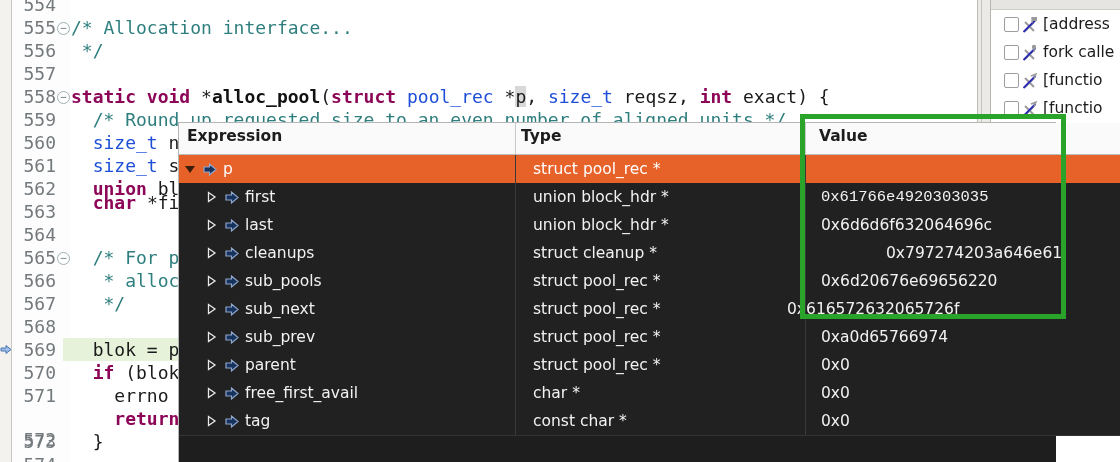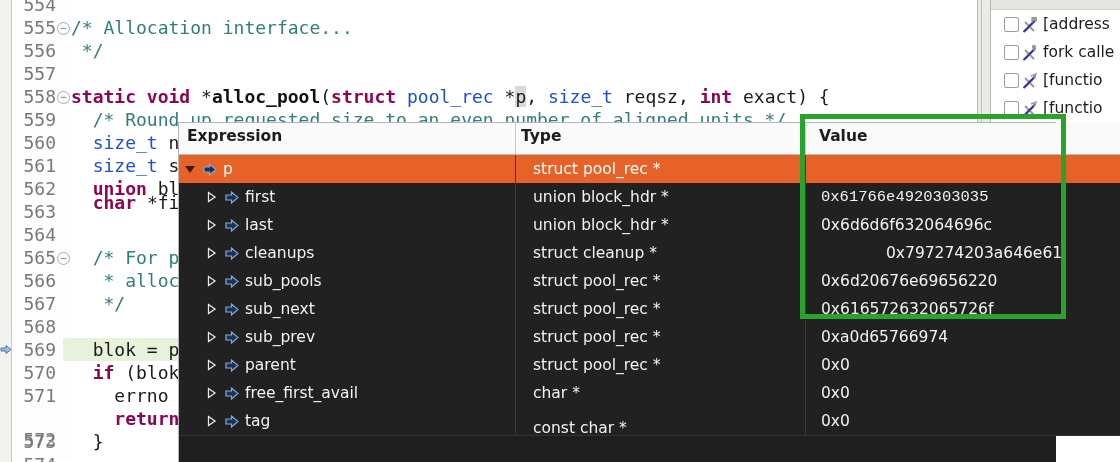--- a/index.html
+++ b/index.html
@@ -236,21 +236,21 @@
       </div>
       <div class="vrow" style="top: 140px;">
         <svg width="10" height="12" viewBox="0 0 10 12" class="tri-right" style="position: absolute; left: 28px;">
           <polygon points="1.5,1.5 8,6 1.5,10.5" fill="#1e1e1e" stroke="#e8e8e8" stroke-width="1.3"></polygon>
         </svg>
         <svg width="14" height="13" viewBox="0 0 14 13" class="var-ico" style="position: absolute; left: 46px;">
           <polygon points="1,4 6.5,4 6.5,1 13,6.5 6.5,12 6.5,9 1,9" fill="#16335e" stroke="#8fa6cc" stroke-width="1.2"></polygon>
         </svg>
         <span class="vcell" style="left: 66px;">sub_next</span>
         <span class="vcell" style="left: 354px;">struct pool_rec *</span>
-        <span class="vcell" style="left: 642px;">0x616572632065726f</span>
+        <span class="vcell" style="left: 608px;">0x616572632065726f</span>
       </div>
       <div class="vrow" style="top: 168px;">
         <svg width="10" height="12" viewBox="0 0 10 12" class="tri-right" style="position: absolute; left: 28px;">
           <polygon points="1.5,1.5 8,6 1.5,10.5" fill="#1e1e1e" stroke="#e8e8e8" stroke-width="1.3"></polygon>
         </svg>
         <svg width="14" height="13" viewBox="0 0 14 13" class="var-ico" style="position: absolute; left: 46px;">
           <polygon points="1,4 6.5,4 6.5,1 13,6.5 6.5,12 6.5,9 1,9" fill="#16335e" stroke="#8fa6cc" stroke-width="1.2"></polygon>
         </svg>
         <span class="vcell" style="left: 66px;">sub_prev</span>
         <span class="vcell" style="left: 354px;">struct pool_rec *</span>
@@ -279,21 +279,21 @@
         <span class="vcell" style="left: 642px;">0x0</span>
       </div>
       <div class="vrow" style="top: 252px;">
         <svg width="10" height="12" viewBox="0 0 10 12" class="tri-right" style="position: absolute; left: 28px;">
           <polygon points="1.5,1.5 8,6 1.5,10.5" fill="#1e1e1e" stroke="#e8e8e8" stroke-width="1.3"></polygon>
         </svg>
         <svg width="14" height="13" viewBox="0 0 14 13" class="var-ico" style="position: absolute; left: 46px;">
           <polygon points="1,4 6.5,4 6.5,1 13,6.5 6.5,12 6.5,9 1,9" fill="#16335e" stroke="#8fa6cc" stroke-width="1.2"></polygon>
         </svg>
         <span class="vcell" style="left: 66px;">tag</span>
-        <span class="vcell" style="left: 354px; margin-top: 7px;">const char *</span>
+        <span class="vcell" style="left: 354px;">const char *</span>
         <span class="vcell" style="left: 642px;">0x0</span>
       </div>
     </div>
   <div class="dark-sep" style="left:336px"></div>
   <div class="dark-sep" style="left:626px"></div>
   <div class="tree-bottom"></div>
 </div>
 
 <div class="green-box"></div>
 

